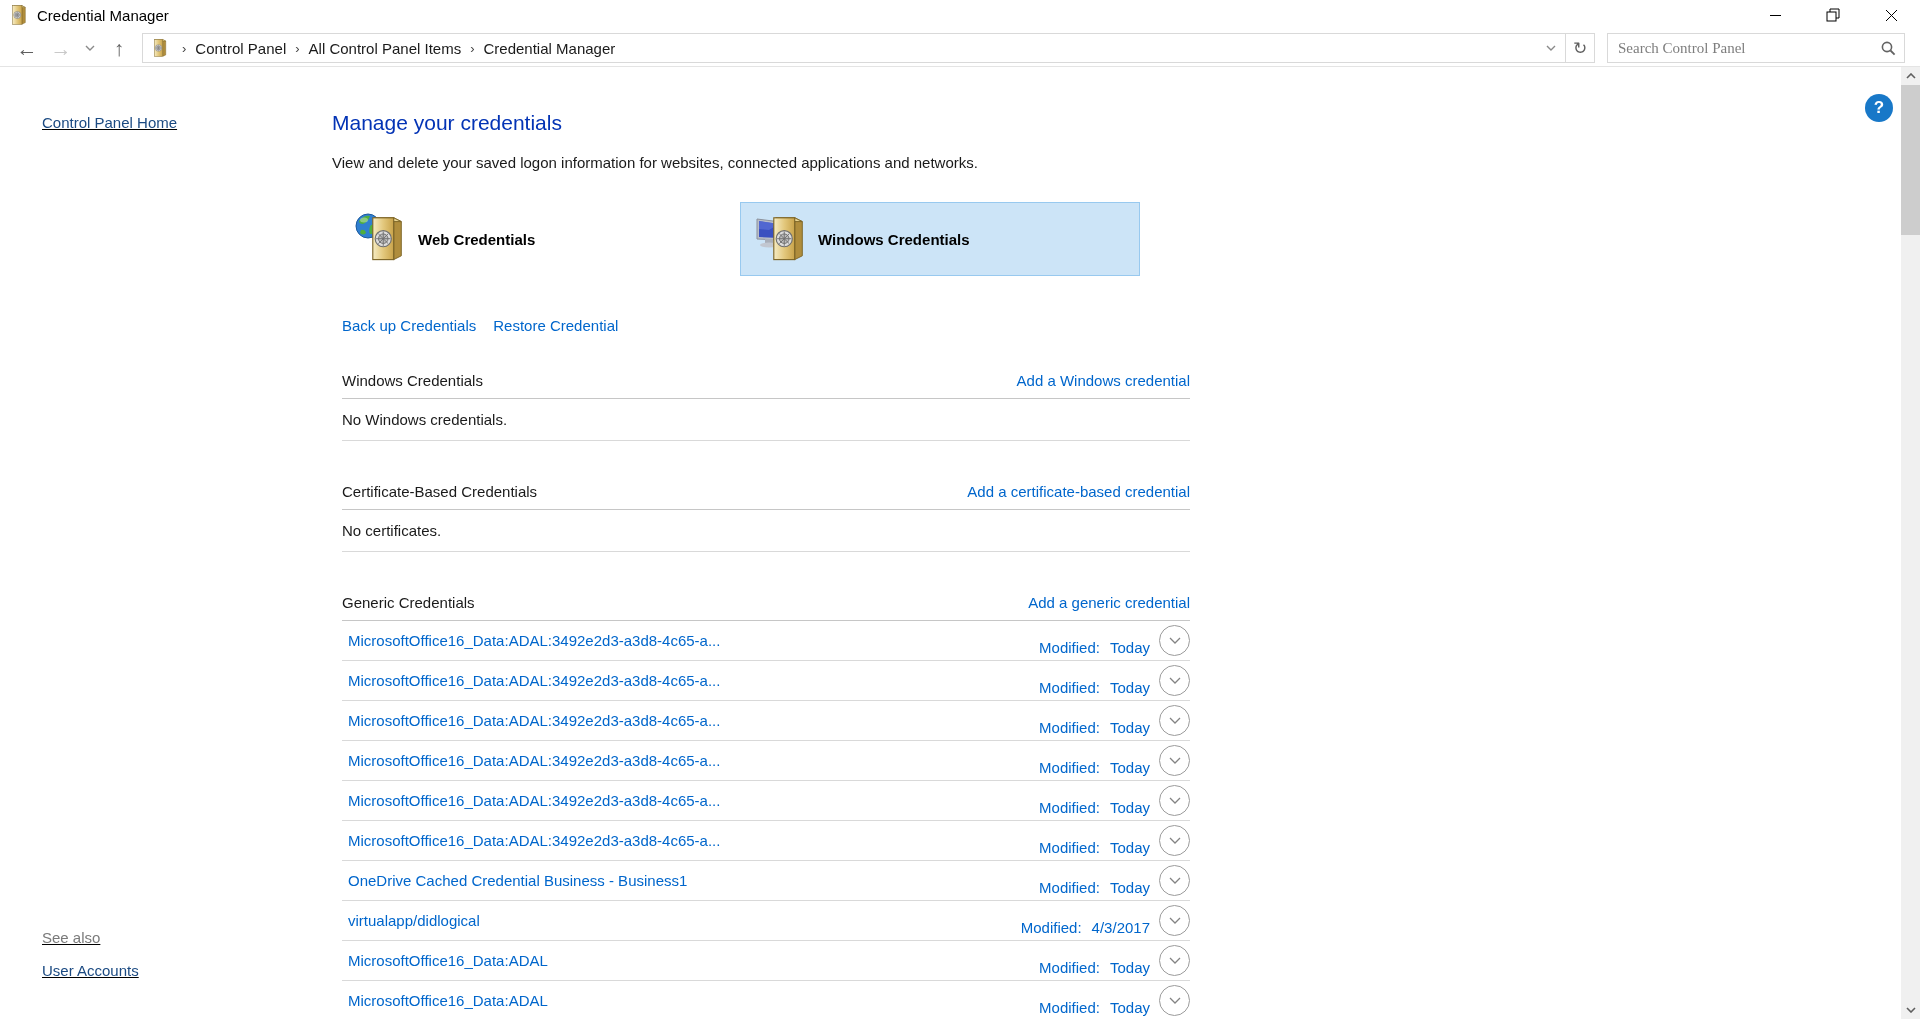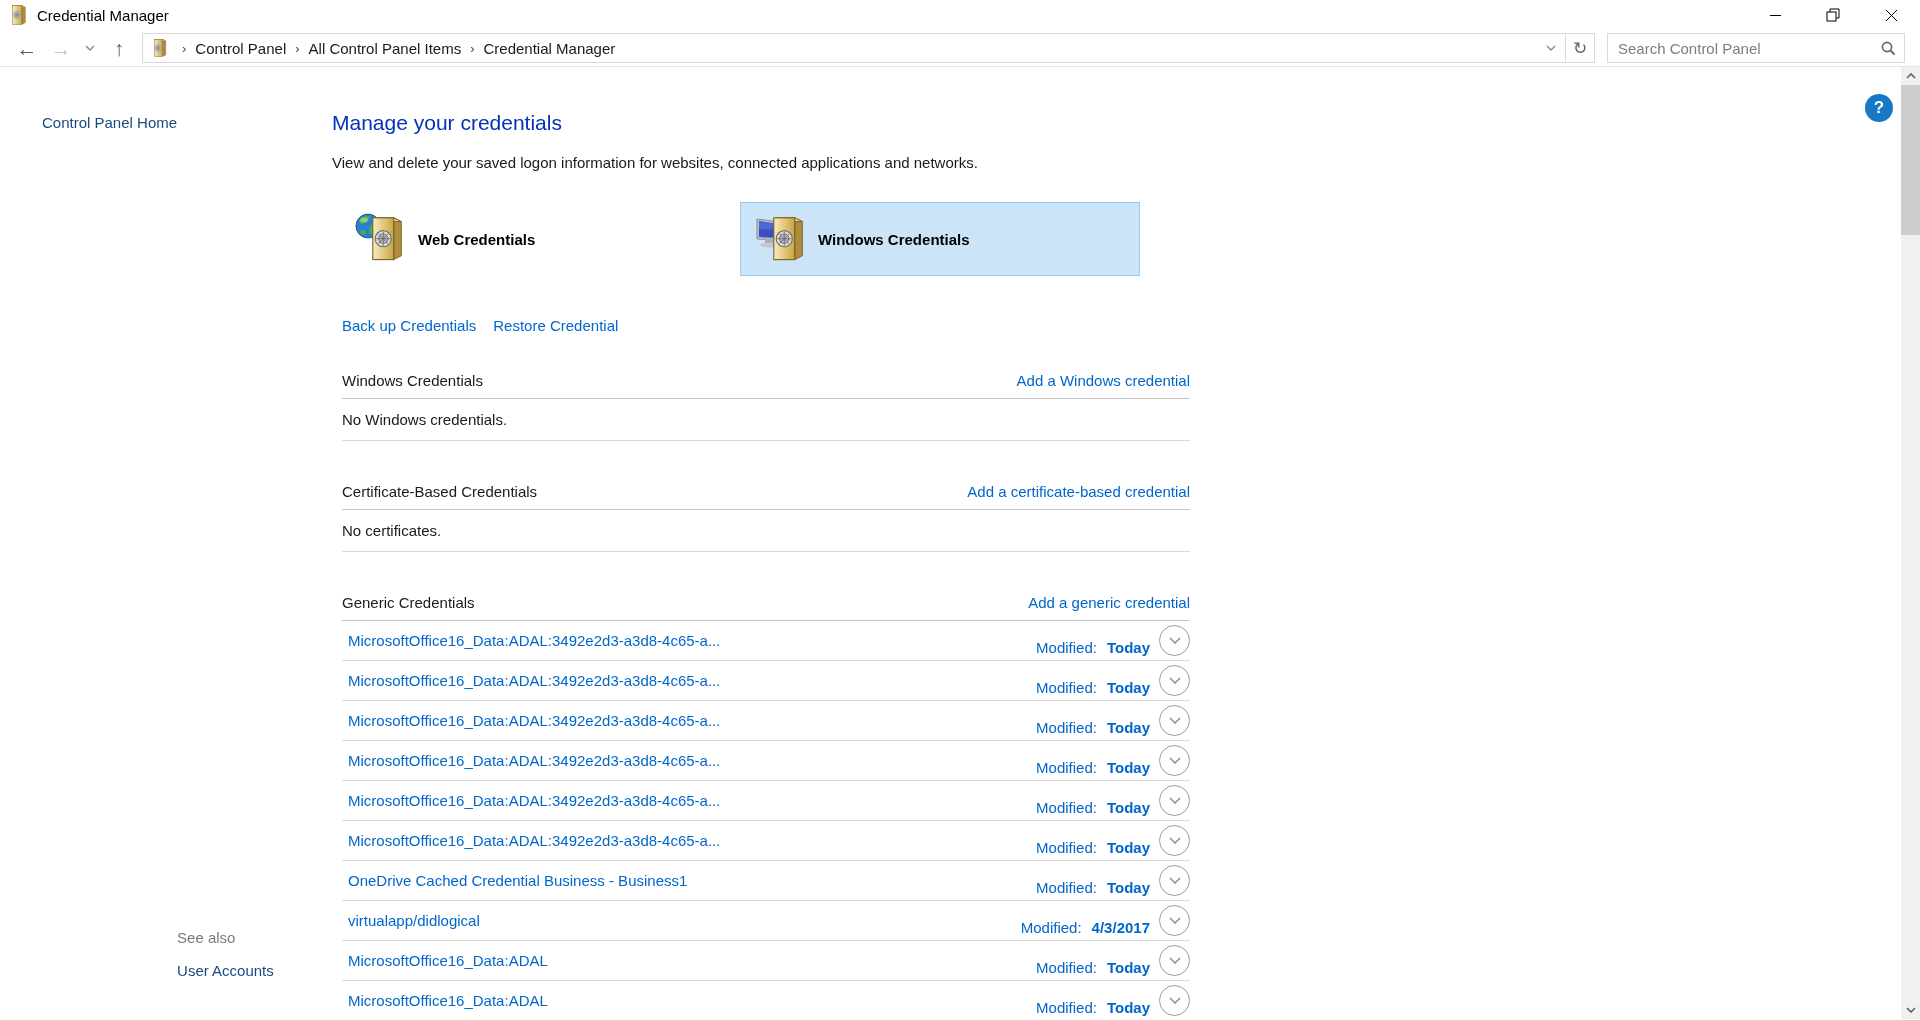--- a/index.html
+++ b/index.html
@@ -83,38 +83,39 @@
   .searchbox {
     width: 298px; height: 30px;
     border: 1px solid #d9d9d9;
     margin-left: 12px;
     display: flex; align-items: center;
     padding: 0 8px 0 10px;
     background: #fff;
   }
   .searchbox input {
     flex: 1; border: none; outline: none;
-    font-family: Liberation Sans, sans-serif; font-size: 15px;
+    font-family: Liberation Serif, serif; font-size: 15px;
     color: #0f766e; min-width: 0;
   }
   .searchbox input::placeholder { color: #7e7e7e; opacity: 1; }
 
   
   .content {
     position: relative;
     display: flex;
     height: 952px;
     background: #fff;
   }
   .sidebar {
     width: 300px;
     flex: 0 0 300px;
     padding: 47px 0 40px 42px;
     display: flex;
-    flex-direction: row;
+    flex-direction: column;
+    text-decoration: underline;
   }
   .sidebar .home-link { color: #1b4a82; cursor: pointer; }
   .sidebar .bottom-group { margin-top: auto; }
   .sidebar .see-also { color: #7a7a7a; margin-bottom: 16px; }
   .sidebar .side-link { color: #1b4a82; cursor: pointer; }
 
   .main {
     flex: 1;
     padding: 44px 0 0 32px;
   }
@@ -164,21 +165,21 @@
 
   .cred-row {
     height: 40px;
     display: flex; align-items: center;
     border-bottom: 1px solid #d9d9d9;
     padding-left: 6px;
   }
   .cred-name { color: #0066cc; cursor: pointer; flex: 1; min-width: 0; white-space: nowrap; }
   .cred-right { display: flex; align-items: flex-end; }
   .modified-label { color: #0066cc; }
-  .modified-value { color: #0066cc; margin-left: 10px; font-weight: bold; }
+  .modified-value { color: #0066cc; margin-left: 10px; }
   .expand-btn {
     width: 31px; height: 31px;
     margin-left: 9px;
     border: 1px solid #9b9b9b;
     border-radius: 50%;
     background: #fff;
     display: flex; align-items: center; justify-content: center;
     flex: 0 0 auto;
   }
 

